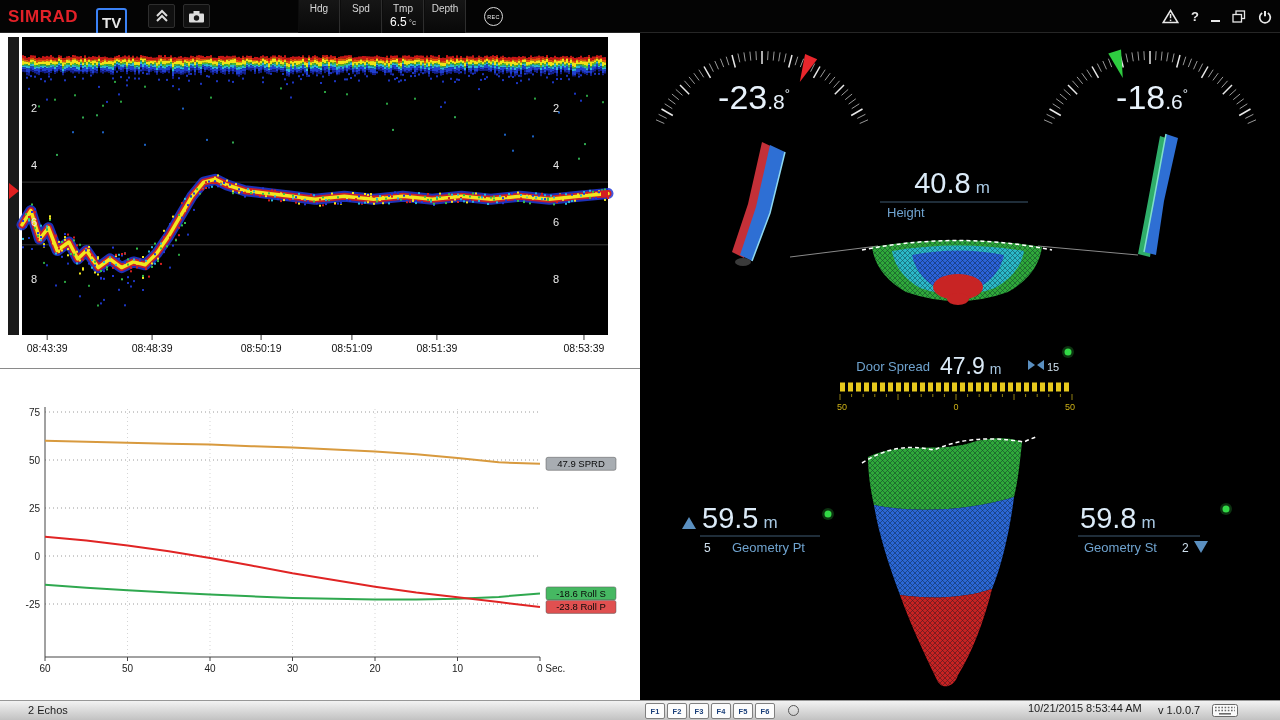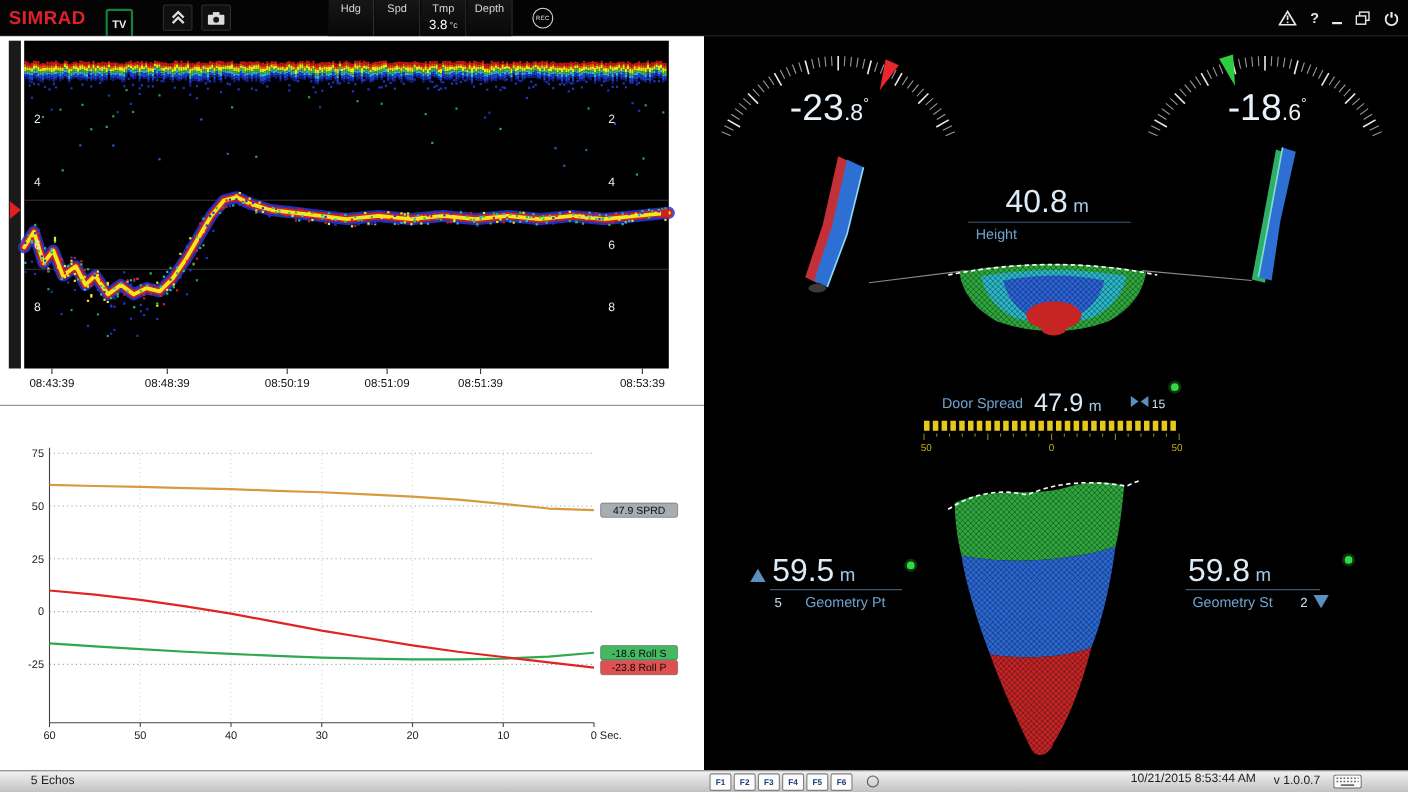--- a/index.html
+++ b/index.html
@@ -2,21 +2,21 @@
 <html><head>
 <meta charset="utf-8">
 <style>
   *{margin:0;padding:0;box-sizing:border-box}
   html,body{width:1280px;height:720px;background:#000;font-family:"Liberation Sans",sans-serif;overflow:hidden}
   .app{width:1280px;height:720px;display:flex;flex-direction:column}
 
   
   .titlebar{position:relative;flex:0 0 33px;height:33px;background:#040404;border-bottom:1px solid #262626;color:#fff}
   .brand{position:absolute;left:8px;top:7px;font-size:17px;font-weight:bold;color:#e32128;letter-spacing:.5px}
-  .tv-badge{position:absolute;left:96px;top:8px;border:2px solid #15803d;border-radius:3px;font-size:10px;font-weight:bold;color:#e8e8e8;padding:6px 4px;line-height:13px}
+  .tv-badge{position:absolute;left:96px;top:8px;border:2px solid #3b82f6;border-radius:3px;font-size:15px;font-weight:bold;color:#e8e8e8;padding:6px 4px;line-height:13px}
   .tb-btns{position:absolute;left:148px;top:4px;display:flex;gap:8px}
   .tb-btn{width:27px;height:24px;background:#101010;border:1px solid #2e2e2e;border-radius:2px;display:flex;align-items:center;justify-content:center;cursor:pointer}
   .fields{position:absolute;left:298px;top:0;height:38px;display:flex}
   .field{min-width:42px;padding:3px 4px 0 4px;border-right:1px solid #2e2e2e;border-left:1px solid #0c0c0c;display:flex;flex-direction:column;align-items:center;background:linear-gradient(#161616,#060606)}
   .f-label{font-size:10px;color:#d8d8d8;line-height:12px}
   .f-value{font-size:12px;color:#fff;line-height:15px;white-space:nowrap}
   .f-unit{font-size:8px;color:#ddd;margin-left:2px;vertical-align:top}
   .rec{position:absolute;left:484px;top:7px;width:19px;height:19px;border:1.5px solid #d8d8d8;border-radius:50%;display:flex;align-items:center;justify-content:center;font-size:5.5px;color:#eee;letter-spacing:.3px}
   .tb-icons{position:absolute;right:8px;top:0;height:33px;display:flex;gap:12px;align-items:center}
   .tb-icons .ic{display:flex;align-items:center;justify-content:center;cursor:pointer}
@@ -83,21 +83,21 @@
       <div class="field">
         <span class="f-label">Hdg</span>
         <span class="f-value"><span></span><span class="f-unit"></span></span>
       </div>
       <div class="field">
         <span class="f-label">Spd</span>
         <span class="f-value"><span></span><span class="f-unit"></span></span>
       </div>
       <div class="field">
         <span class="f-label">Tmp</span>
-        <span class="f-value"><span>3.8</span><span class="f-unit">°c</span></span>
+        <span class="f-value"><span>6.5</span><span class="f-unit">°c</span></span>
       </div>
       <div class="field">
         <span class="f-label">Depth</span>
         <span class="f-value"><span></span><span class="f-unit"></span></span>
       </div>
     </div>
     <div class="rec">
         <span>REC</span>
       </div>
     <div class="tb-icons">
@@ -3024,21 +3024,21 @@
             <line x1="432" y1="361" x2="432" y2="367" stroke="#8f7f12" stroke-width="1"></line>
             <text x="202" y="377" font-size="9" fill="#cdb117" text-anchor="middle">50</text>
             <text x="316" y="377" font-size="9" fill="#cdb117" text-anchor="middle">0</text>
             <text x="430" y="377" font-size="9" fill="#cdb117" text-anchor="middle">50</text>
           </g>
         </svg>
     </div>
   </div>
 
   <footer class="statusbar">
-    <span class="echo-count">5 Echos</span>
+    <span class="echo-count">2 Echos</span>
     <div class="fkeys">
       <span class="fkey">F1</span>
       <span class="fkey">F2</span>
       <span class="fkey">F3</span>
       <span class="fkey">F4</span>
       <span class="fkey">F5</span>
       <span class="fkey">F6</span>
     </div>
     <span class="sb-circle"></span>
     <span class="sb-date">10/21/2015 8:53:44 AM</span>

